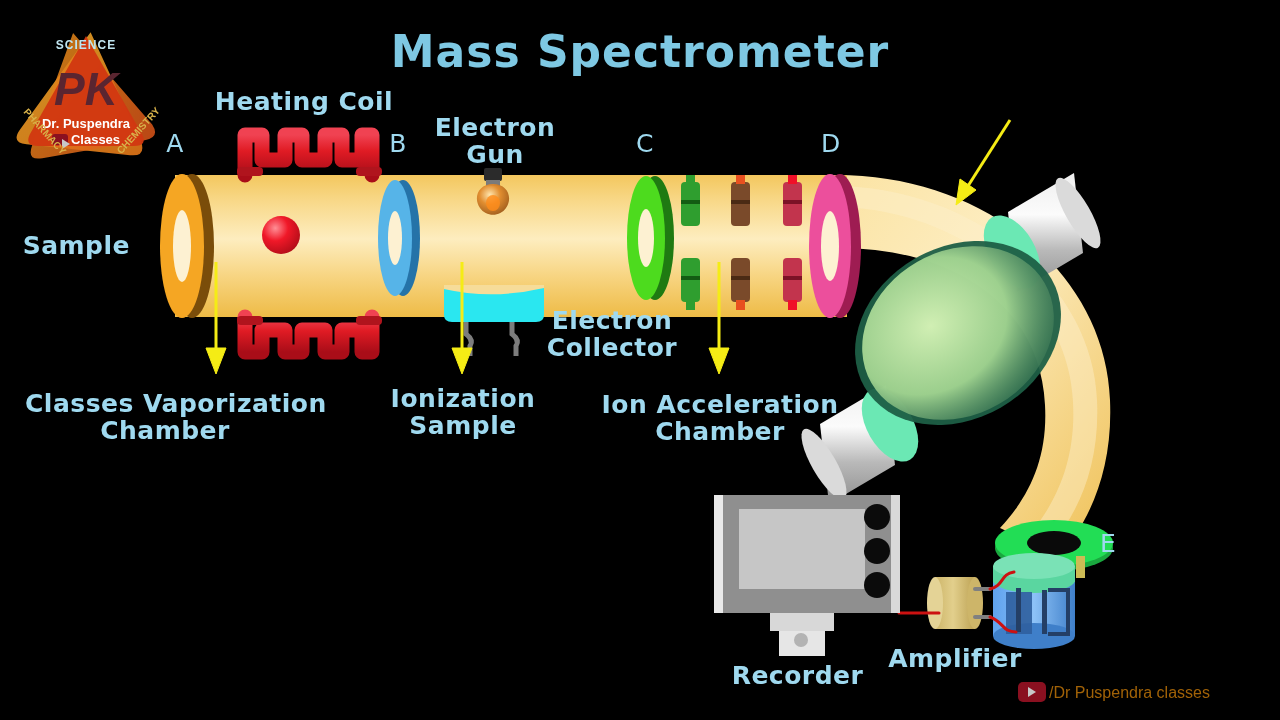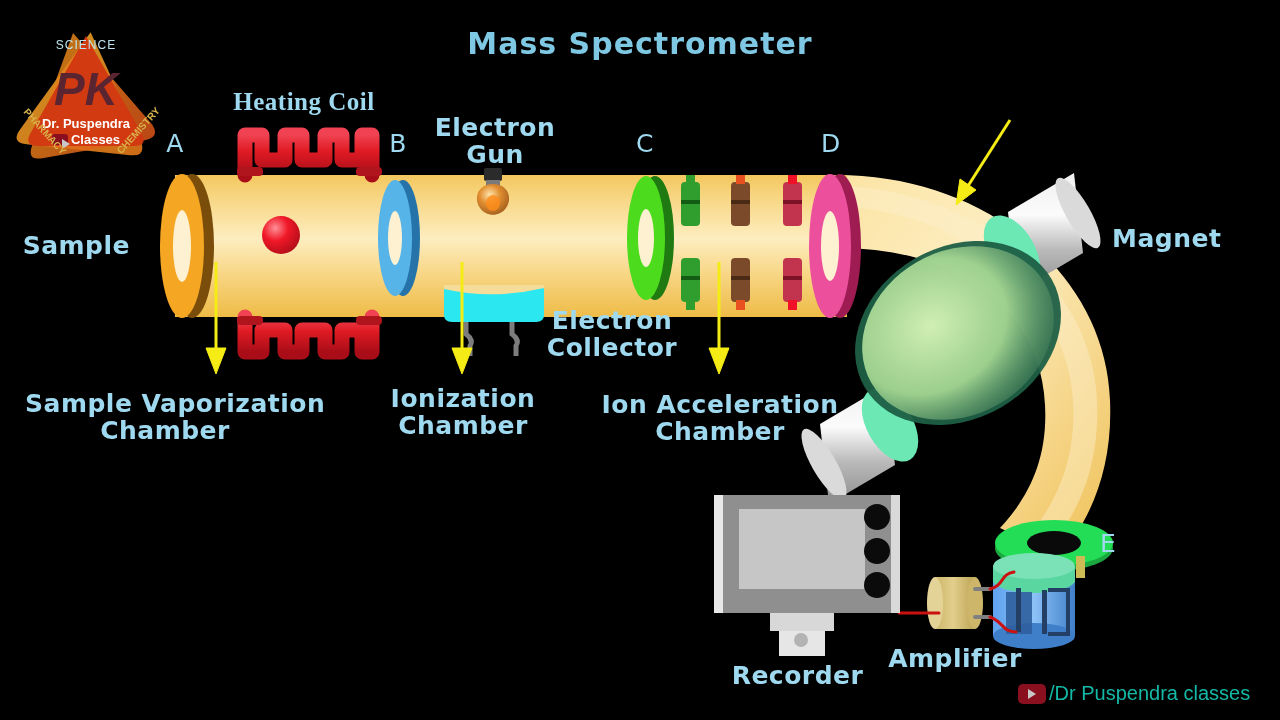--- a/index.html
+++ b/index.html
@@ -1,24 +1,24 @@
 <!DOCTYPE html>
 <html><head>
 <meta charset="utf-8">
 <style>
   html,body{margin:0;padding:0;background:#000;}
   body{width:1280px;height:720px;overflow:hidden;font-family:"Liberation Sans",sans-serif;}
   #stage{position:relative;width:1280px;height:720px;background:#000;}
   svg.layer{position:absolute;left:0;top:0;width:1280px;height:720px;}
   .lbl{position:absolute;color:#9fd9ef;font-family:"DejaVu Sans",sans-serif;font-weight:600;
        letter-spacing:.5px;text-align:center;white-space:pre;line-height:1.08;}
-  .title{font-size:30px;color:#7ec8e3;font-weight:700;letter-spacing:1px;}
+  .title{font-size:44px;color:#7ec8e3;font-weight:700;letter-spacing:1px;}
   .big{font-size:25px;}
   .letter{font-size:25px;font-weight:500;}
-  .wm{position:absolute;color:#14b8a6;font-size:20px;font-family:"Liberation Sans",sans-serif;}
+  .wm{position:absolute;color:#a16207;font-size:16px;font-family:"Liberation Sans",sans-serif;}
   .ytbox{display:inline-block;width:28px;height:20px;background:#8a1020;border-radius:5px;
          position:relative;vertical-align:-4px;margin-right:3px;}
   .ytbox:after{content:"";position:absolute;left:10px;top:5px;border-left:8px solid #c8c8c8;
          border-top:5px solid transparent;border-bottom:5px solid transparent;}
   .logo{position:absolute;left:12px;top:22px;width:148px;height:130px;}
   .logotext{position:absolute;width:148px;text-align:center;font-family:"Liberation Sans",sans-serif;}
 </style>
 </head>
 <body>
 
@@ -35,21 +35,21 @@
           <stop offset="1" stop-color="#e8581b"></stop>
       </linearGradient>
     </defs>
     <g opacity="0.95">
       <path d="M84 32 L146 136 Q152 150 136 150 L32 150 Q16 150 24 136 Z" fill="url(#lgA)" opacity="0.9" transform="rotate(6 84 95)"></path>
       <path d="M84 32 L146 136 Q152 150 136 150 L32 150 Q16 150 24 136 Z" fill="url(#lgB)" opacity="0.85" transform="rotate(-10 84 95)"></path>
       <path d="M86 36 L142 134 Q148 146 134 146 L38 146 Q24 146 30 134 Z" fill="#dd3b12" opacity="0.95"></path>
     </g>
   </svg>
   <div class="logo">
-    <div class="logotext" style="top:16px;color:#bfe4ef;font-size:12px;font-weight:normal;letter-spacing:1px;">SCIENCE</div>
+    <div class="logotext" style="top:16px;color:#bfe4ef;font-size:12px;font-weight:bold;letter-spacing:1px;">SCIENCE</div>
     <div class="logotext" style="top:40px;color:#5a2530;font-size:46px;font-weight:bold;font-style:italic;">PK</div>
     <div class="logotext" style="top:94px;color:#ffffff;font-size:13px;font-weight:bold;">Dr. Puspendra</div>
     <div class="logotext" style="top:110px;color:#ffffff;font-size:13px;font-weight:bold;">
       <span class="ytbox" style="width:16px;height:11px;border-radius:3px;vertical-align:-1px;"></span><span>Classes</span>
     </div>
     <div style="position:absolute;left:4px;top:104px;color:#d8b24a;font-size:10px;font-weight:bold;transform:rotate(48deg);">PHARMACY</div>
     <div style="position:absolute;left:97px;top:103px;color:#d8b24a;font-size:10px;font-weight:bold;transform:rotate(-48deg);">CHEMISTRY</div>
   </div>
 
   <svg class="layer" viewBox="0 0 1280 720">
@@ -276,38 +276,37 @@
       </g>
       <g>
         <line x1="1010" y1="120" x2="968" y2="186" stroke-width="3"></line>
         <polygon points="956,205 960,179 976,190"></polygon>
       </g>
     </g>
   </svg>
 
   <div class="lbl title" style="left:340px;top:28px;width:600px;">Mass Spectrometer</div>
 
-  <div class="lbl big" style="left:199px;top:88px;width:210px;font-family:Liberation Serif, serif;">Heating Coil</div>
+  <div class="lbl big" style="left:199px;top:88px;width:210px;">Heating Coil</div>
 
   <div class="lbl big" style="left:415px;top:114px;width:160px;">Electron
 Gun</div>
 
 
   <div class="lbl big" style="left:0px;top:232px;width:130px;text-align:right;">Sample</div>
 
-  <div class="lbl big" style="left:1112px;top:225px;width:150px;text-align:left;">Magnet</div>
 
   <div class="lbl big" style="left:532px;top:307px;width:160px;">Electron
 Collector</div>
 
-  <div class="lbl big" style="left:25px;top:390px;width:280px;">Sample Vaporization
+  <div class="lbl big" style="left:25px;top:390px;width:280px;">Classes Vaporization
 Chamber</div>
 
   <div class="lbl big" style="left:372px;top:385px;width:182px;">Ionization
-Chamber</div>
+Sample</div>
 
   <div class="lbl big" style="left:588px;top:385px;width:264px;margin-top:6px;">Ion Acceleration
 Chamber</div>
 
   <div class="lbl big" style="left:880px;top:645px;width:150px;">Amplifier</div>
 
   <div class="lbl big" style="left:710px;top:662px;width:175px;">Recorder</div>
 
 
   <div class="lbl letter" style="left:155px;top:130px;width:40px;">A</div>

